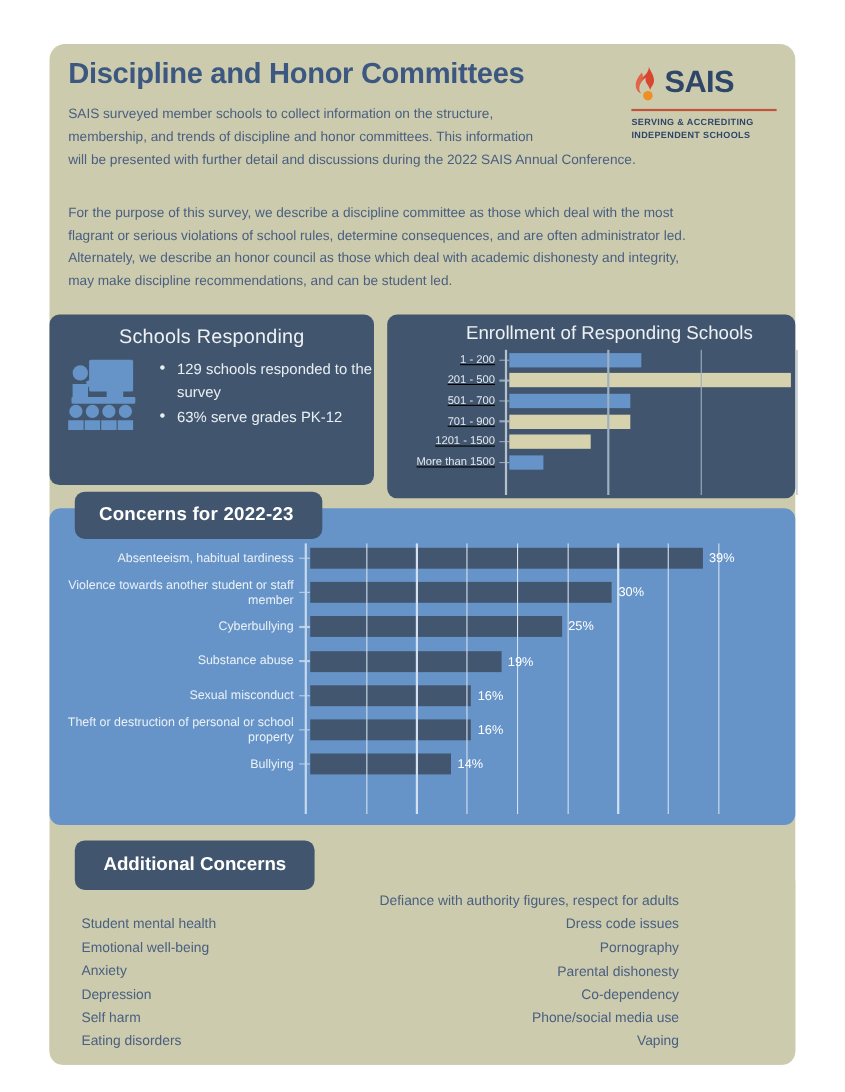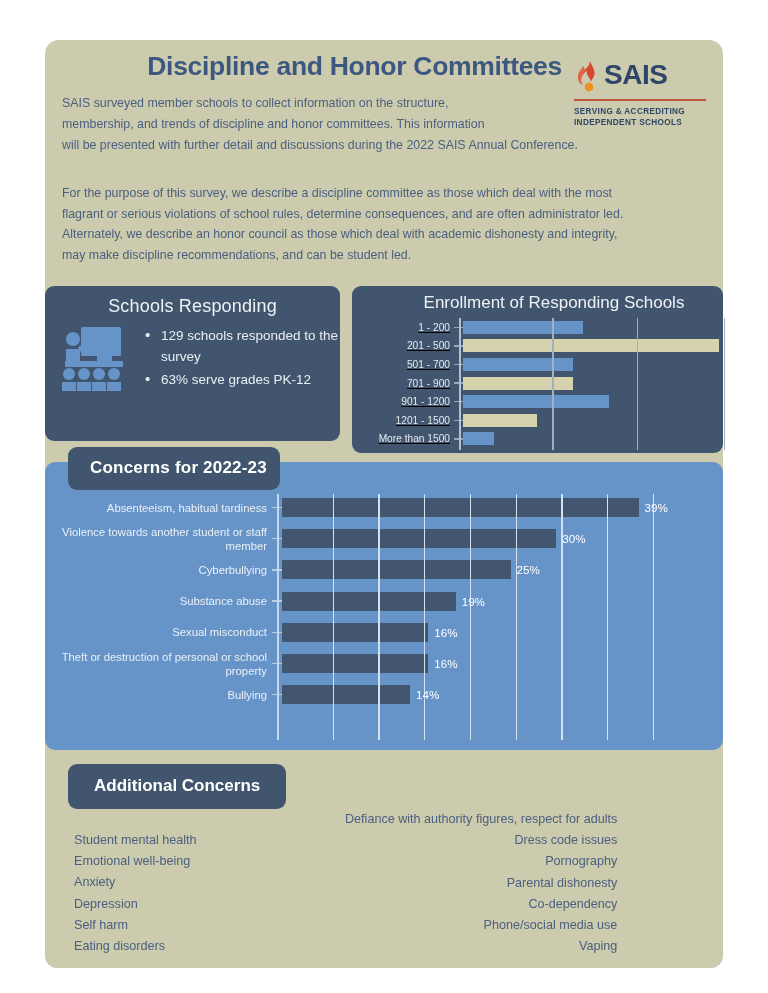--- a/index.html
+++ b/index.html
@@ -33,21 +33,20 @@
     top: 52px;
     width: 500px;
   }
   #main-title {
     font-size: 26.5px;
     font-weight: bold;
     color: #3c5880;
     letter-spacing: -0.3px;
     margin: 0 0 12px 0;
     line-height: 1.1;
-    text-align: right;
   }
   .intro-line {
     font-size: 12.4px;
     color: #4a6080;
     line-height: 21px;
     white-space: nowrap;
   }
   #para2 {
     position: absolute;
     left: 62px;
@@ -209,21 +208,21 @@
     height: 288px;
     background: #6694c8;
     border-radius: 10px;
   }
   #concerns-badge {
     position: absolute;
     left: 68px;
     top: 447px;
     background: #41566e;
     border-radius: 9px;
-    padding: 11px 13px 12px 22px;
+    padding: 11px 26px 12px 22px;
     color: #ffffff;
     font-size: 17px;
     font-weight: bold;
     letter-spacing: 0.2px;
   }
   #concerns-chart {
     position: absolute;
     left: 45px;
     top: 492px;
     width: 730px;
@@ -401,27 +400,20 @@
           </div>
         </div>
         <div class="enr-row">
           <div class="enr-label">701 - 900</div>
           <div class="enr-tick"></div>
           <div class="enr-track">
             <div class="enr-bar" style="width: 110.08px; background: rgb(213, 210, 173);"></div>
           </div>
         </div>
         <div class="enr-row">
-          <div class="enr-label">901 - 1200</div>
-          <div class="enr-tick"></div>
-          <div class="enr-track">
-            <div class="enr-bar" style="width: 145.92px; background: rgb(102, 148, 200);"></div>
-          </div>
-        </div>
-        <div class="enr-row">
           <div class="enr-label">1201 - 1500</div>
           <div class="enr-tick"></div>
           <div class="enr-track">
             <div class="enr-bar" style="width: 74.24px; background: rgb(213, 210, 173);"></div>
           </div>
         </div>
         <div class="enr-row">
           <div class="enr-label">More than 1500</div>
           <div class="enr-tick"></div>
           <div class="enr-track">

